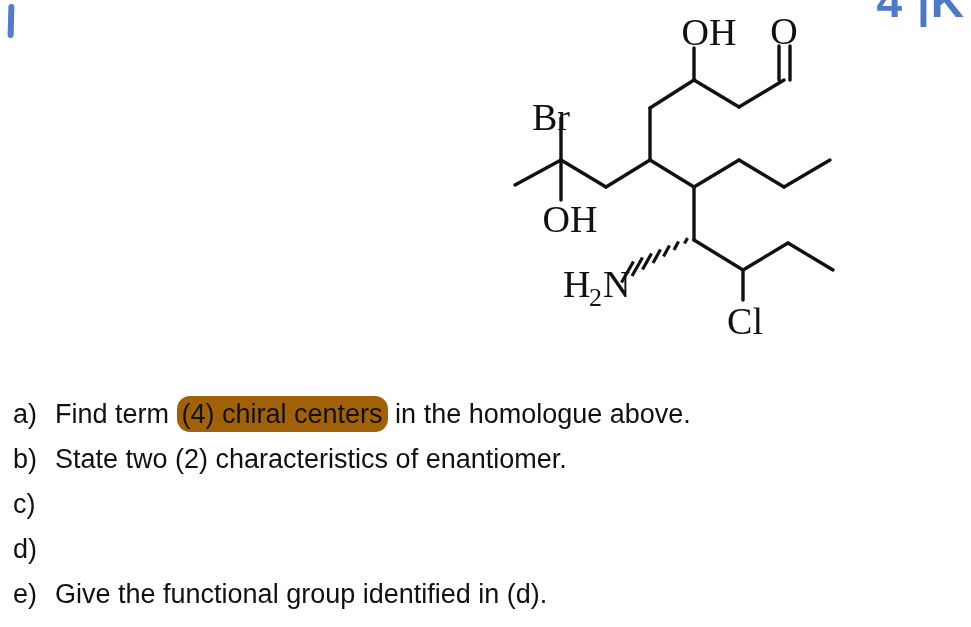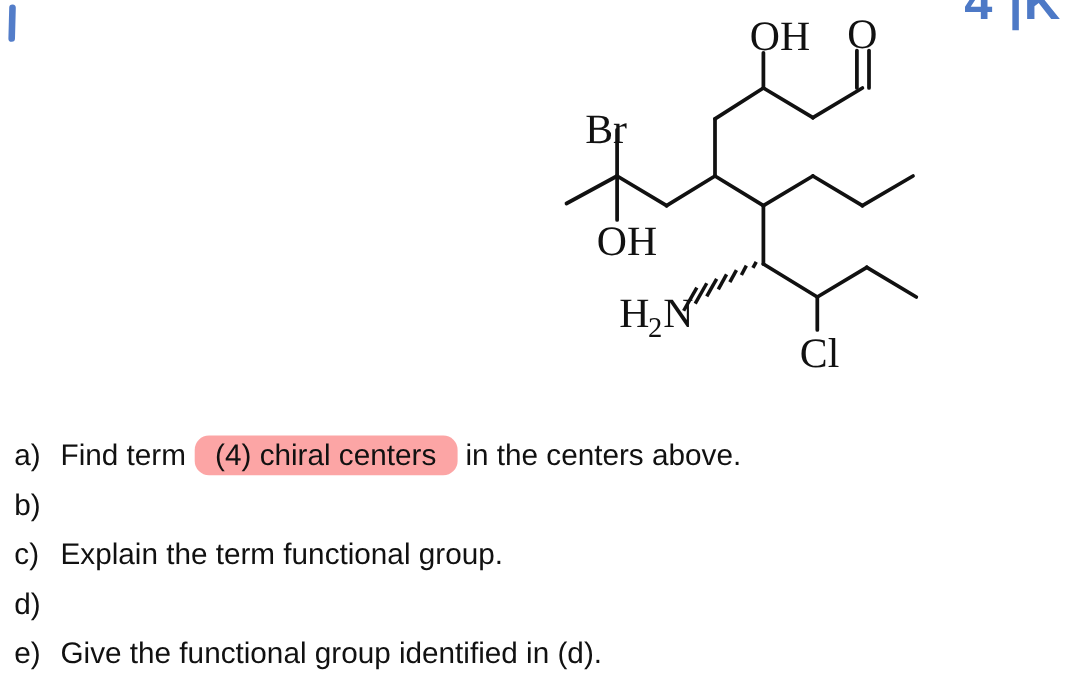--- a/index.html
+++ b/index.html
@@ -86,23 +86,23 @@
     width: 55px;
     padding-left: 13px;
     box-sizing: border-box;
     flex: none;
     white-space: nowrap;
   }
   .q-text {
     white-space: nowrap;
   }
   .hl {
-    background: #fca5a5;
+    background: #a16207;
     border-radius: 13px;
-    padding: 3px 19px;
+    padding: 3px 5px;
     box-decoration-break: clone;
     -webkit-box-decoration-break: clone;
   }
 </style>
 </head>
 <body>
 
 <div class="pen-mark-left"></div>
 
 <div class="pen-mark-right">4 |K</div>
@@ -175,30 +175,30 @@
       <text class="atom-label-sub" x="589" y="306" text-anchor="start">2</text>
       <text class="atom-label" x="603" y="297" text-anchor="start">N</text>
     </g>
   </svg>
 </div>
 
 <div id="questions">
 
   <div class="q-row">
     <span class="q-marker">a)</span>
-    <span class="q-text"><span>Find term </span><span class="hl">(4) chiral centers</span><span> in the centers above.</span></span>
+    <span class="q-text"><span>Find term </span><span class="hl">(4) chiral centers</span><span> in the homologue above.</span></span>
   </div>
 
   <div class="q-row">
     <span class="q-marker">b)</span>
+    <span class="q-text">State two (2) characteristics of enantiomer.</span>
   </div>
 
   <div class="q-row">
     <span class="q-marker">c)</span>
-    <span class="q-text">Explain the term functional group.</span>
   </div>
 
   <div class="q-row">
     <span class="q-marker">d)</span>
   </div>
 
   <div class="q-row">
     <span class="q-marker">e)</span>
     <span class="q-text">Give the functional group identified in (d).</span>
   </div>

